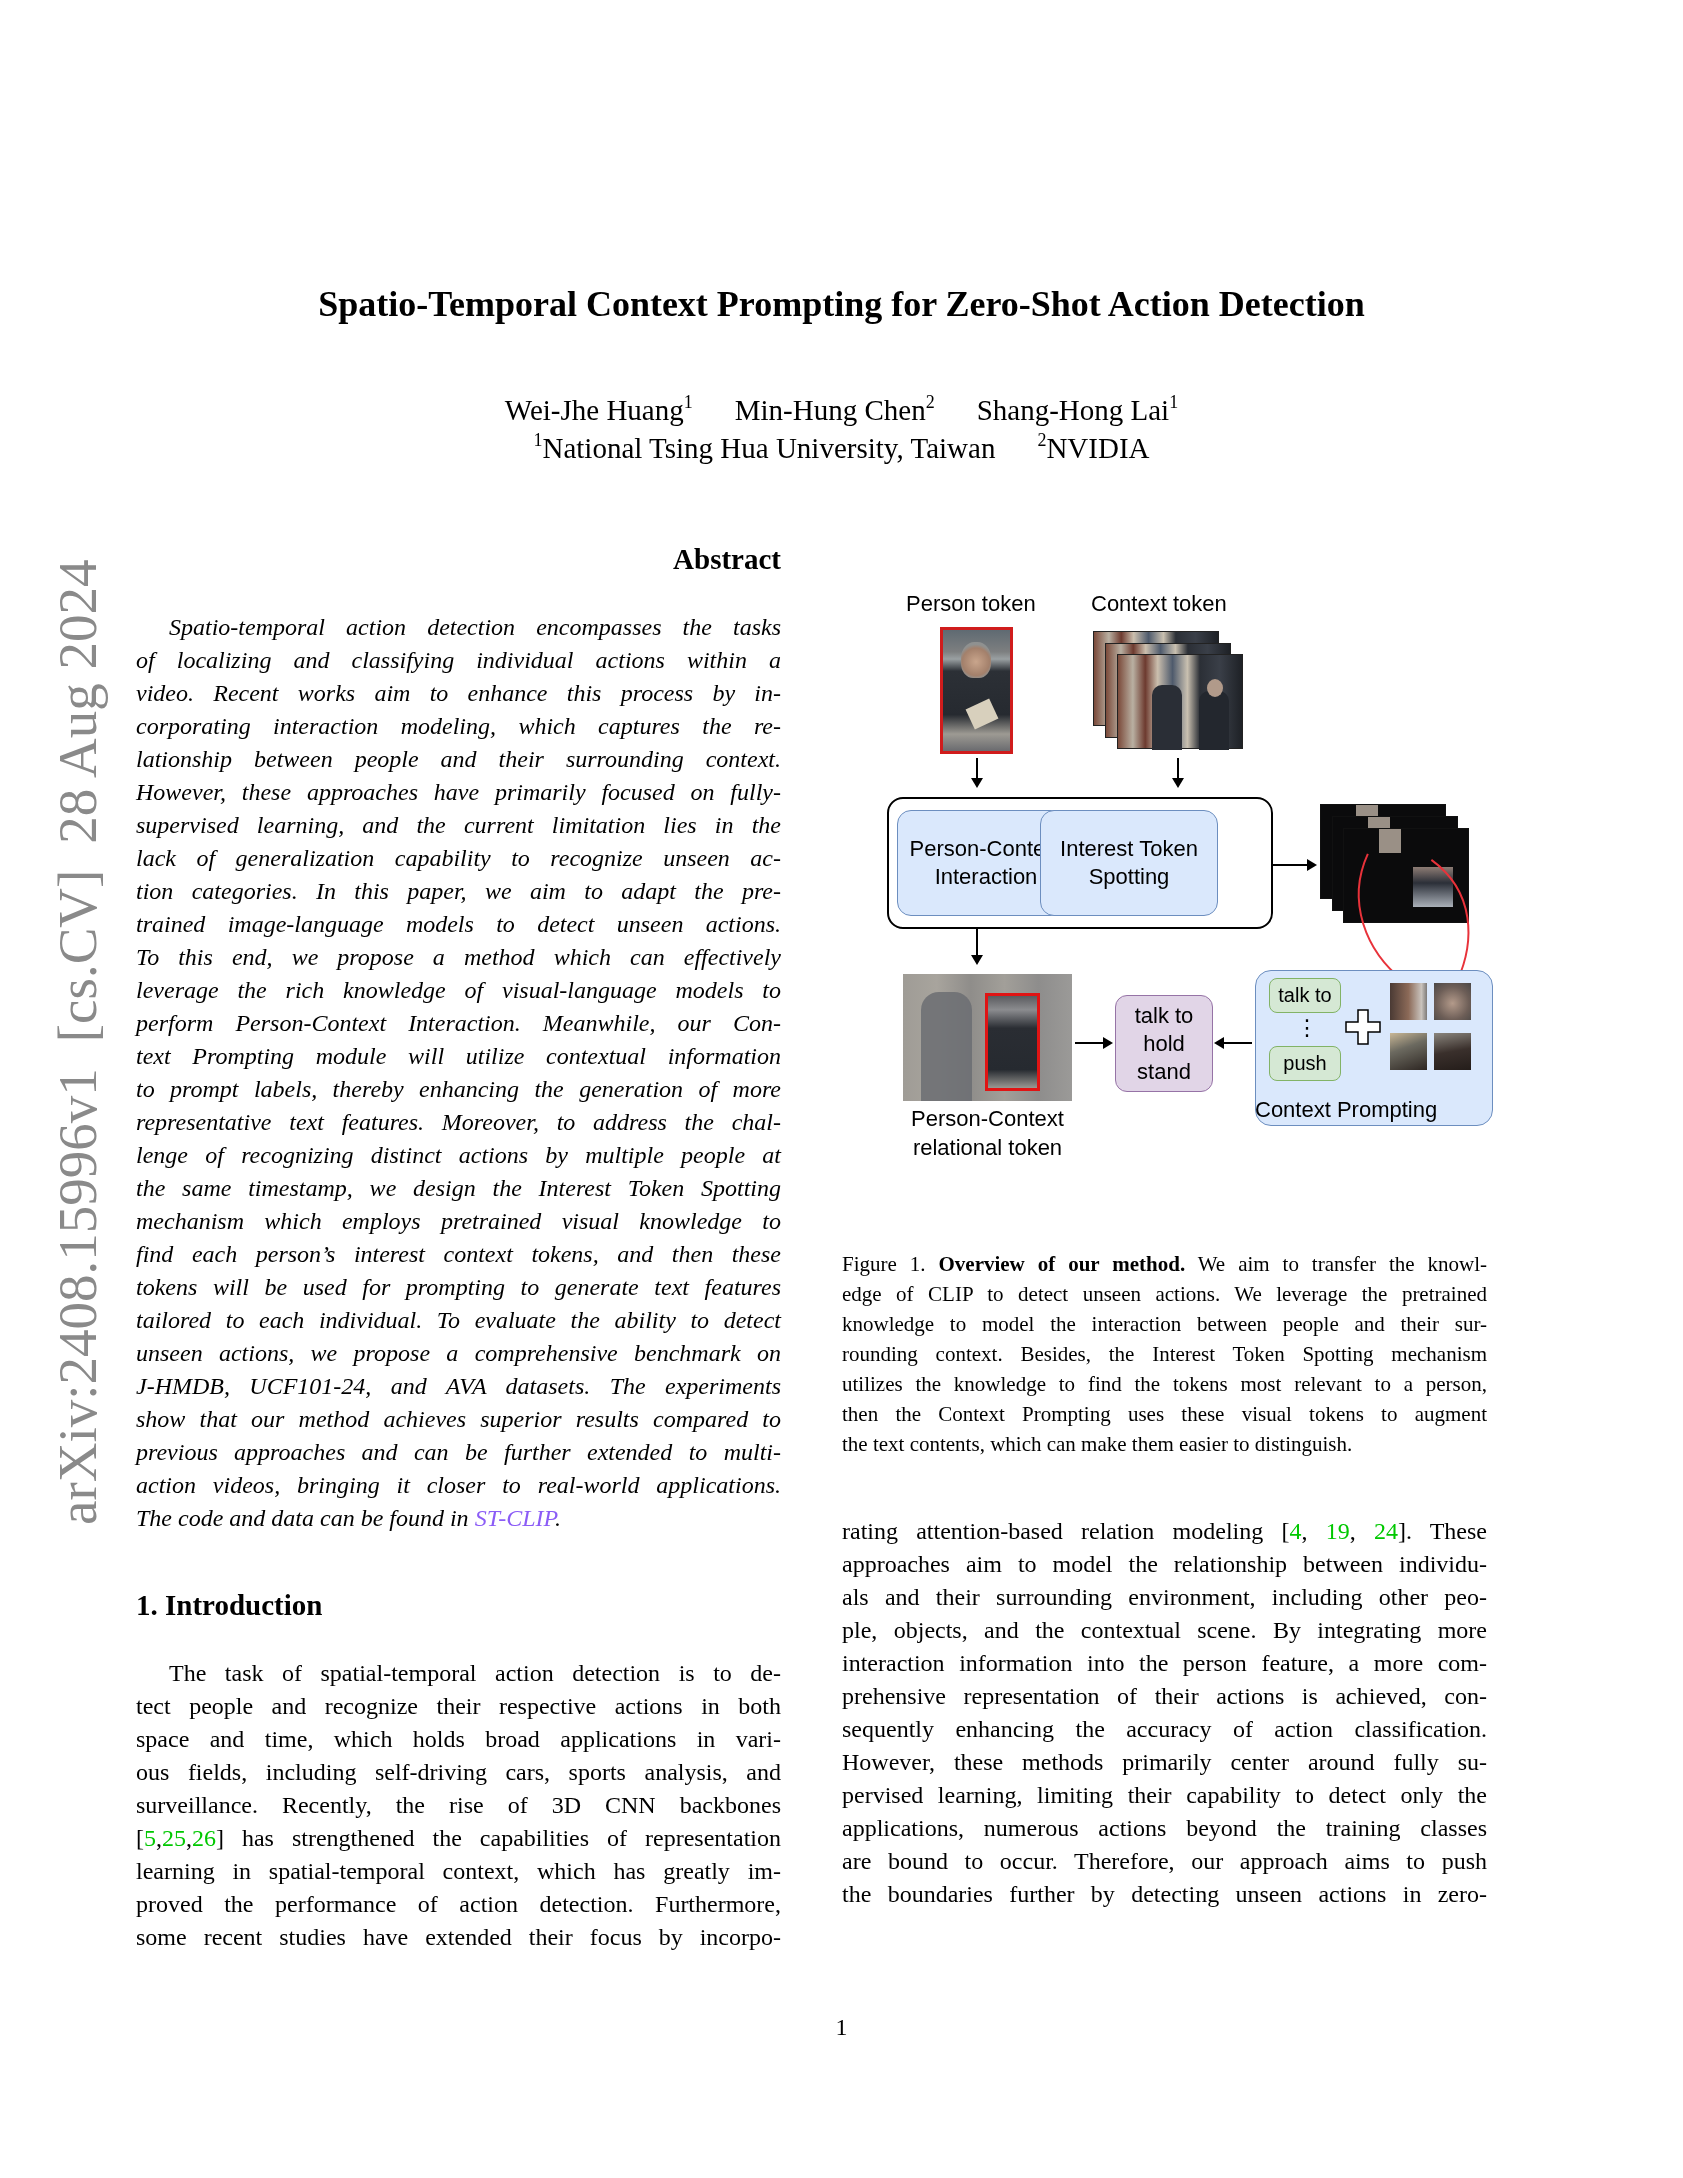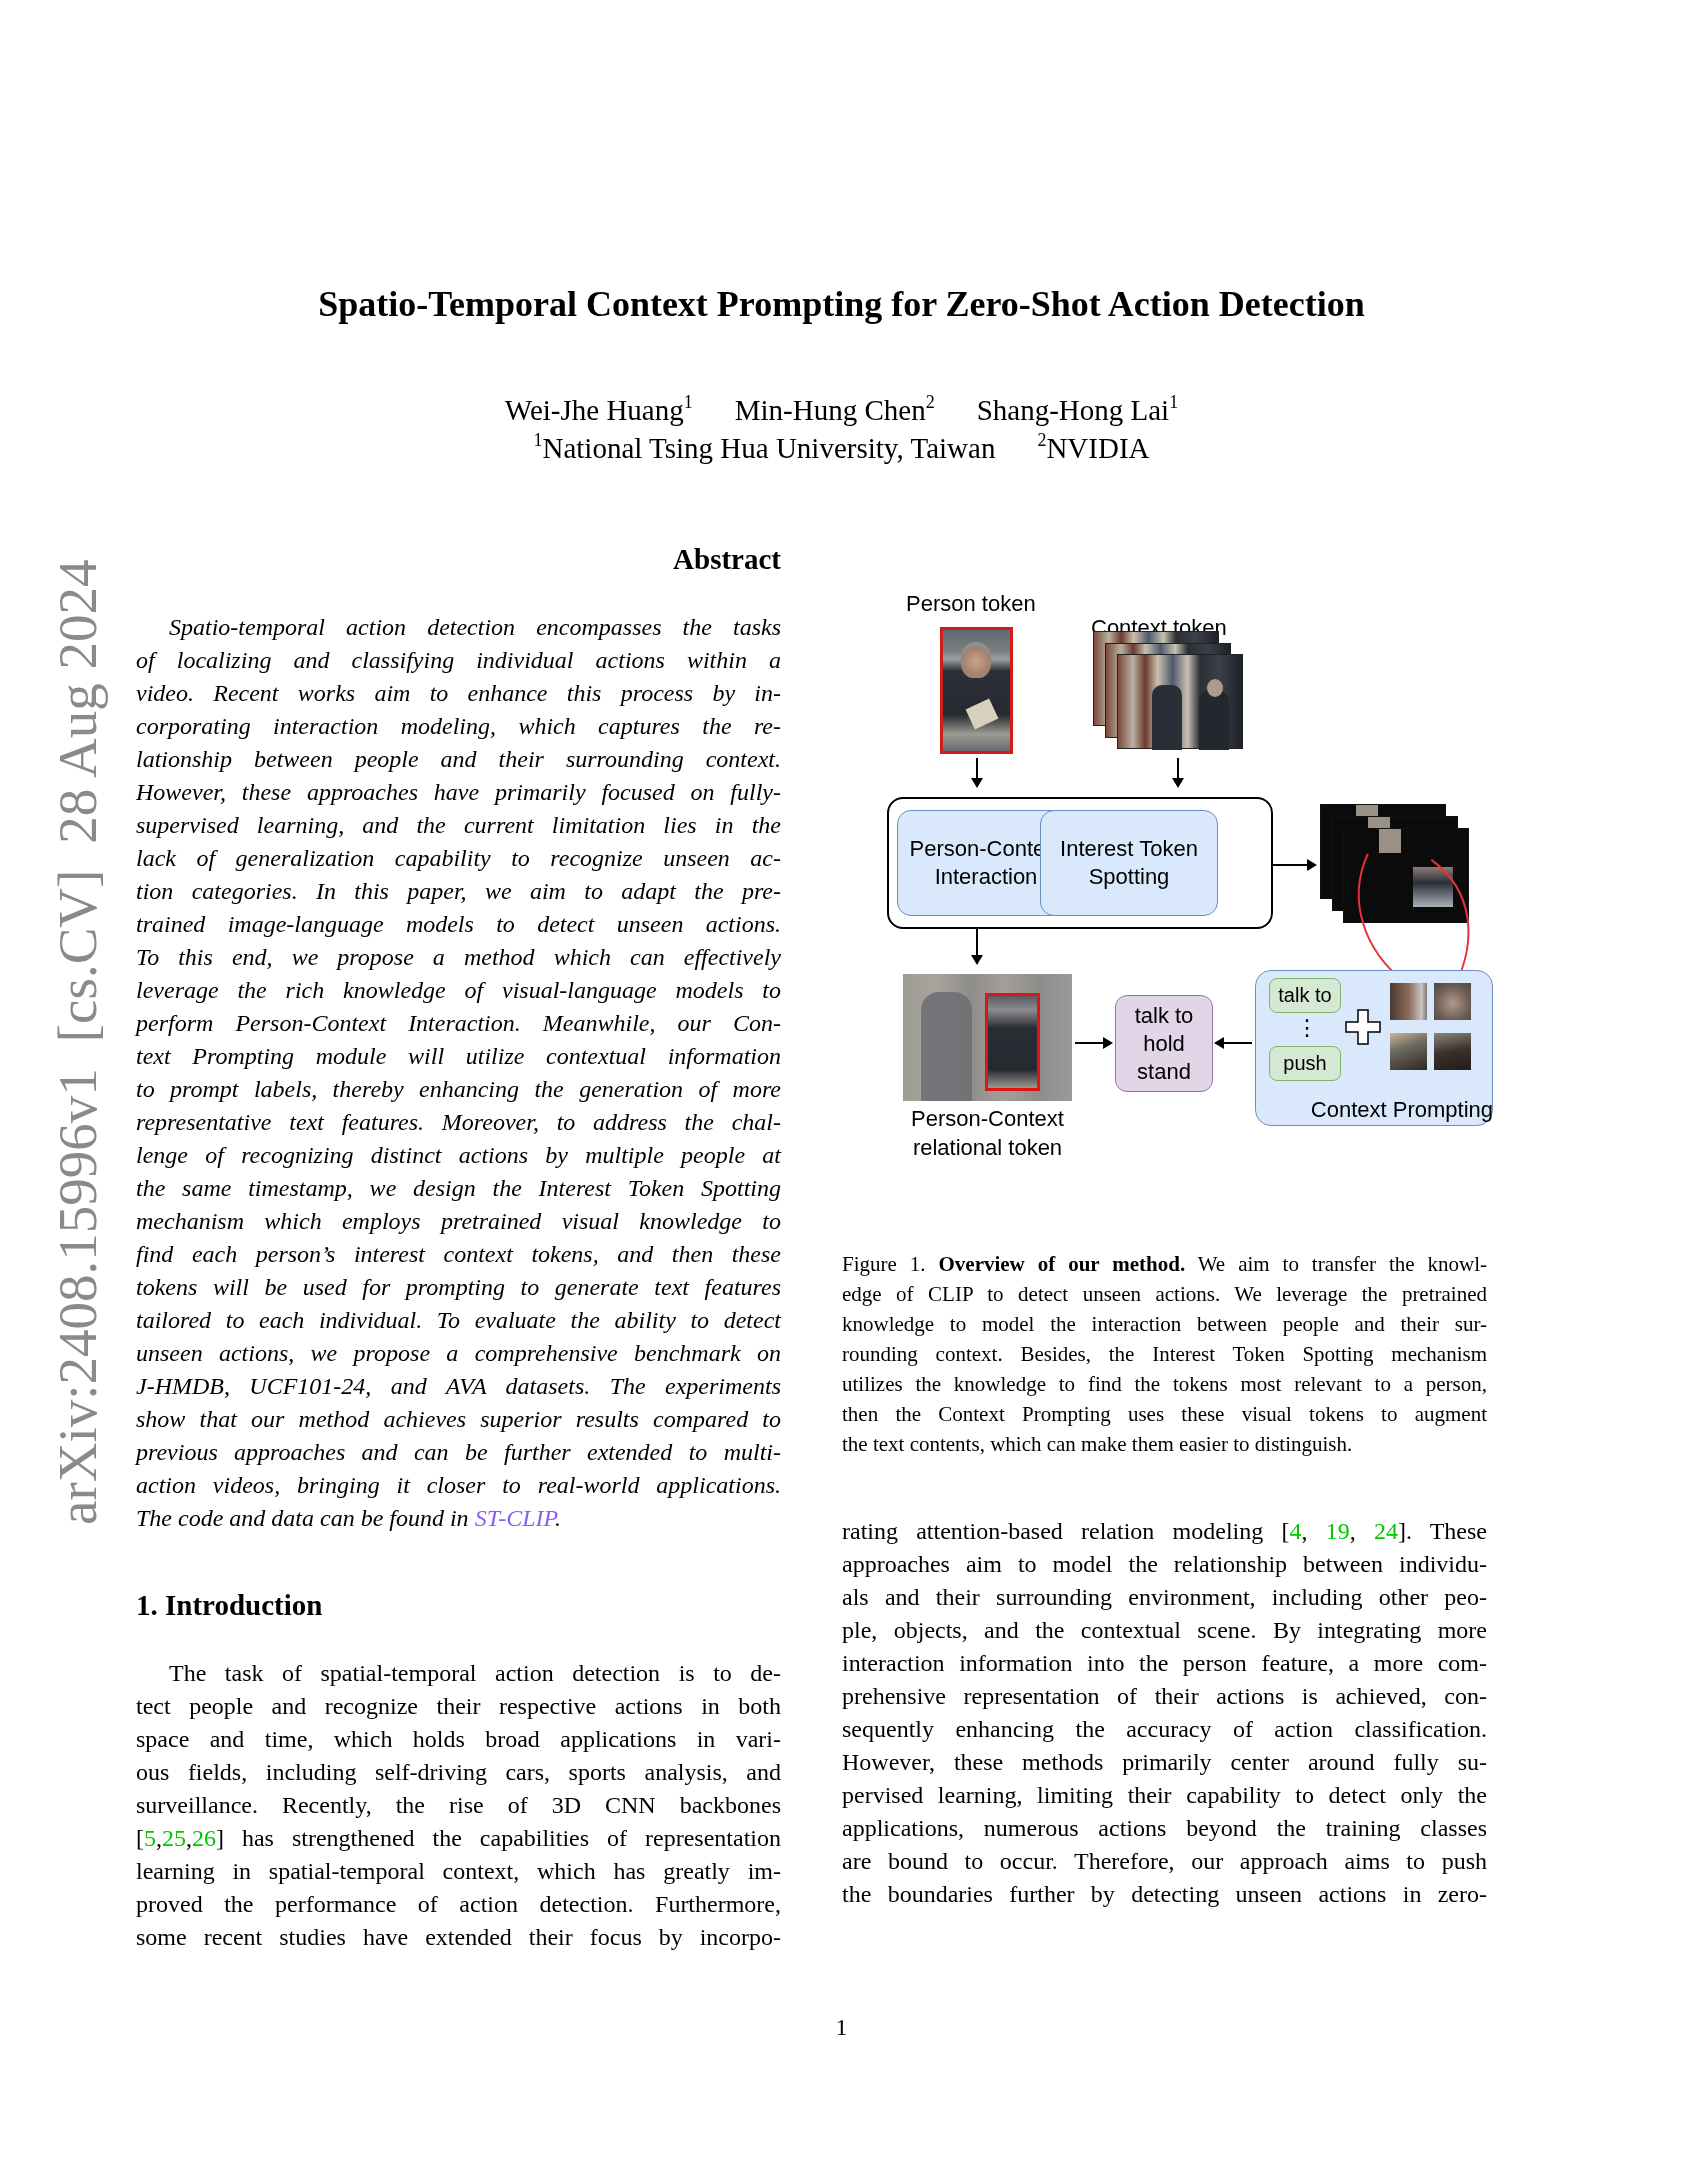--- a/index.html
+++ b/index.html
@@ -139,21 +139,21 @@
   <span class="line">sequently enhancing the accuracy of action classification.</span>
   <span class="line">However, these methods primarily center around fully su-</span>
   <span class="line">pervised learning, limiting their capability to detect only the</span>
   <span class="line">applications, numerous actions beyond the training classes</span>
   <span class="line">are bound to occur.  Therefore, our approach aims to push</span>
   <span class="line">the boundaries further by detecting unseen actions in zero-</span>
 </div>
 
 <div>
   <div class="abs fig-text fig-label" style="left:906px;top:591px;">Person token</div>
-  <div class="abs fig-text fig-label" style="left:1091px;top:591px;margin-top:24px;">Context token</div>
+  <div class="abs fig-text fig-label" style="left:1091px;top:591px;">Context token</div>
 
   <div class="photo photo-person">
     <div class="face"></div>
     <div class="book"></div>
   </div>
 
   <div class="ctx-frame" style="left:1093px;top:631px;"></div>
   <div class="ctx-frame" style="left:1105px;top:643px;"></div>
   <div class="ctx-frame" style="left:1117px;top:654px;">
     <div class="p1"></div>
@@ -217,21 +217,21 @@
 
   <svg class="plus" viewBox="0 0 38 38">
     <path d="M14 2 H24 V14 H36 V24 H24 V36 H14 V24 H2 V14 H14 Z" fill="#ffffff" stroke="#000" stroke-width="1.5"></path>
   </svg>
 
   <div class="patch" style="left:1390px;top:983px;background:linear-gradient(90deg,#4a3a34 0%,#8c6a58 50%,#c9c3bd 85%,#7d7a78 100%);"></div>
   <div class="patch" style="left:1434px;top:983px;background:radial-gradient(circle at 50% 55%,#b39a8a 0%,#6d5e57 60%,#4a4746 100%);"></div>
   <div class="patch" style="left:1390px;top:1033px;background:linear-gradient(160deg,#c9b796 0%,#6c6a60 40%,#2d2622 100%);"></div>
   <div class="patch" style="left:1434px;top:1033px;background:linear-gradient(170deg,#8a857d 0%,#3a302c 50%,#241d1a 100%);"></div>
 
-  <div class="abs fig-text" style="left:1255px;top:1097px;width:238px;text-align:right;font-size:22px;">Context Prompting</div>
+  <div class="abs fig-text" style="left:1255px;top:1097px;width:238px;text-align:left;font-size:22px;">Context Prompting</div>
 </div>
 
 <div class="abs caption">
   <span class="line"><span>Figure 1. </span><b>Overview of our method.</b><span> We aim to transfer the knowl-</span></span>
   <span class="line">edge of CLIP to detect unseen actions.  We leverage the pretrained</span>
   <span class="line">knowledge to model the interaction between people and their sur-</span>
   <span class="line">rounding context.  Besides, the Interest Token Spotting mechanism</span>
   <span class="line">utilizes the knowledge to find the tokens most relevant to a person,</span>
   <span class="line">then the Context Prompting uses these visual tokens to augment</span>
   <span class="line last">the text contents, which can make them easier to distinguish.</span>

